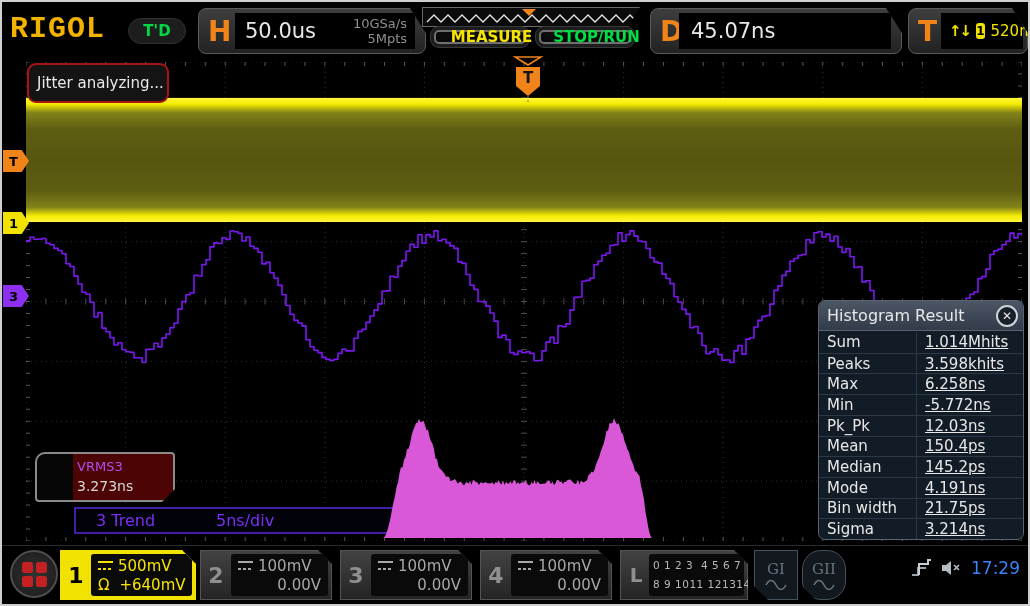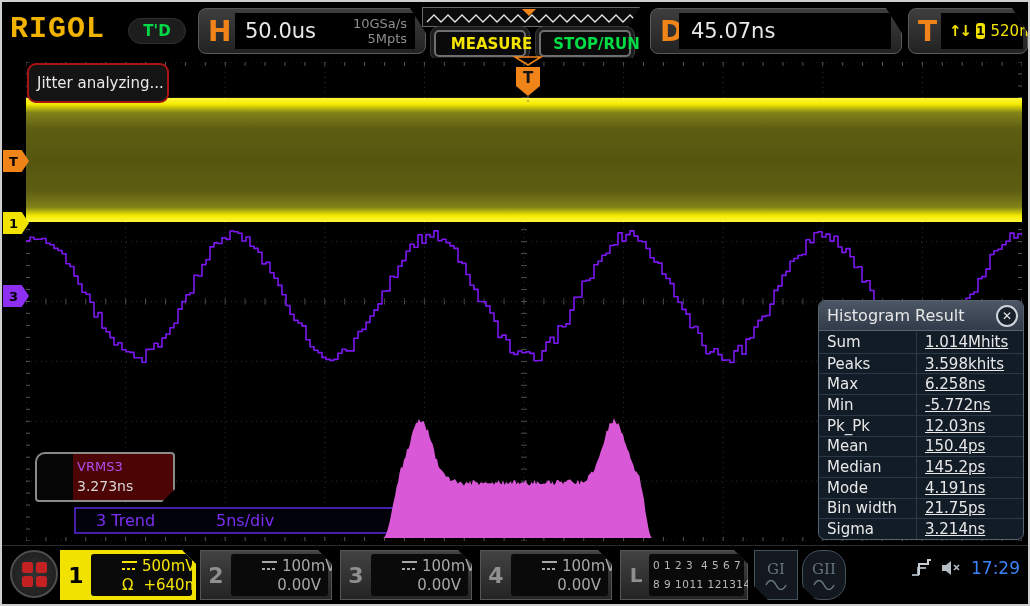--- a/index.html
+++ b/index.html
@@ -27,21 +27,21 @@
   #d-block .ginner{left:28px;right:10px;}
   .d-value{color:#e8e8e8;font-size:21px;margin-left:12px;}
   #t-block{left:906px;width:120px;}
   #t-block .ginner{left:32px;right:4px;gap:6px;padding-left:8px;}
   .t-slope{color:#f2e200;font-size:15px;font-weight:700;letter-spacing:-2px;}
   .t-src{background:#f2e200;color:#000;font-size:12px;font-weight:700;width:16px;height:16px;
          border-radius:3px;display:flex;align-items:center;justify-content:center;}
   .t-level{color:#f2e200;font-size:15px;}
   .membar{position:absolute;left:420px;top:5px;width:218px;height:20px;background:#0b0b0b;
           border:1px solid #6a6a6a;clip-path:polygon(0 0,100% 0,calc(100% - 12px) 100%,0 100%);}
-  .btn{position:absolute;top:28px;height:27px;background:#0a0a0a;border:2px solid #6f6f6f;border-radius:5px;
+  .btn{position:absolute;top:28px;height:14px;background:#0a0a0a;border:2px solid #6f6f6f;border-radius:5px;
        box-shadow:0 0 0 3px #1c1c1c,0 0 0 4px #383838;display:flex;align-items:center;justify-content:center;
        font-weight:700;font-size:15px;cursor:pointer;padding-left:23px;}
   #measure-btn{left:432px;width:92px;color:#f5e400;}
   #run-btn{left:537px;width:92px;color:#00dd45;}
   
   .viewport{position:absolute;left:2px;top:58px;width:1026px;height:487px;background:#000;}
   #wave-svg{position:absolute;left:24px;top:4px;}
   .banner{position:absolute;left:25px;top:5px;width:142px;height:40px;background:#141414;
           border:2px solid #a81414;border-radius:9px;color:#e8e8e8;font-size:15px;
           display:flex;align-items:center;padding-left:8px;z-index:5;}
@@ -83,21 +83,21 @@
   .menu-grid{display:grid;grid-template-columns:11px 11px;grid-gap:3px;}
   .menu-grid i{width:11px;height:11px;background:#c42222;border-radius:2.5px;}
   .ch{position:absolute;top:4px;height:50px;background:linear-gradient(#424242,#242424);
       border:1px solid #555;cursor:pointer;
       clip-path:polygon(0 0,calc(100% - 14px) 0,100% 14px,100% 100%,0 100%);}
   .ch-num{position:absolute;left:0;top:0;width:30px;height:100%;display:flex;align-items:center;
           justify-content:center;font-size:22px;font-weight:700;color:#8f8f8f;}
   .ch-inner{position:absolute;left:30px;top:3px;right:3px;bottom:3px;background:#0a0a0a;border-radius:3px;
             display:flex;flex-direction:column;justify-content:space-around;padding:2px 7px;
             color:#a8a8a8;font-size:15px;}
-  .ch-row{display:flex;align-items:center;gap:5px;margin-left:24px;}
+  .ch-row{display:flex;align-items:center;gap:5px;}
   .ch-row .fill{flex:1;}
   .ch.active{background:#f2e200;border-color:#f2e200;}
   .ch.active .ch-num{color:#000;}
   .ch.active .ch-inner{color:#f5e400;}
   .dc-icon{position:relative;display:inline-block;width:15px;height:9px;flex:none;}
   .dc-icon::before{content:"";position:absolute;top:0;left:0;right:0;height:2px;background:currentColor;}
   .dc-icon::after{content:"";position:absolute;bottom:0;left:0;right:0;height:2px;
         background:repeating-linear-gradient(90deg,currentColor 0 3px,transparent 3px 5px);}
   #ch1{left:58px;width:136px;}
   #ch2{left:198px;width:132px;}

